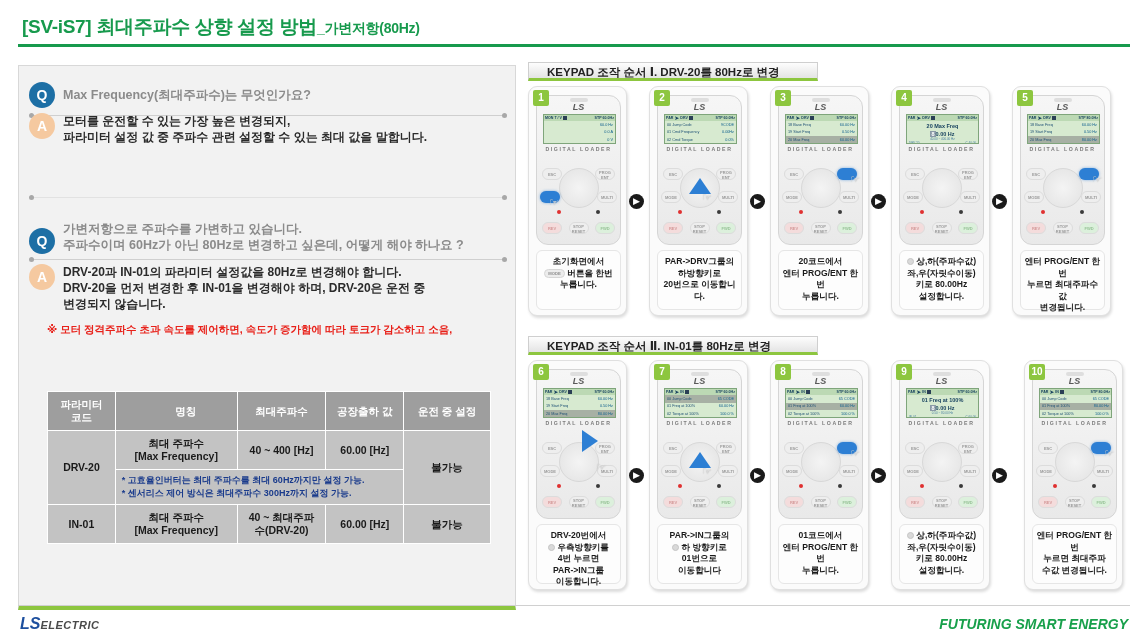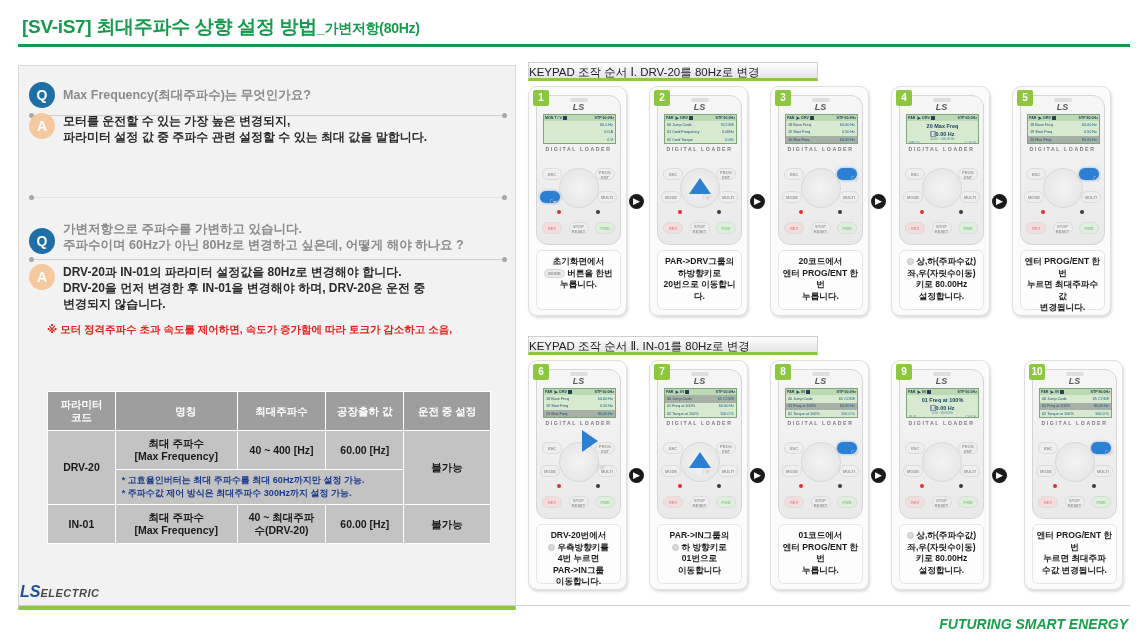--- a/index.html
+++ b/index.html
@@ -70,22 +70,22 @@
   #param-table td.note {
     background: #c3c3c3; color: #1a3b8c; font-size: 9px;
     text-align: left; padding: 4px 6px; line-height: 13px; font-weight: bold;
   }
 
   
   .section-head {
     position: absolute; height: 19px;
     background: linear-gradient(#fdfdfd,#e4e4e4);
     border: 1px solid #cfcfcf; border-bottom: 3px solid #8dc63f;
-    font-size: 11.5px; font-weight: normal; color: #222;
-    line-height: 18px; padding-left: 0;
+    font-size: 11.5px; font-weight: bold; color: #222;
+    line-height: 18px; padding-left: 18px;
   }
   .step-strip { position: absolute; }
   .card {
     position: absolute; top: 0; width: 99px; height: 230px;
     background: #fbfbfb; border: 1px solid #e0e0e0; border-radius: 9px;
     box-shadow: 1px 2px 3px rgba(0,0,0,0.14);
   }
   .step-num {
     position: absolute; left: 4px; top: 3px; width: 16px; height: 16px;
     background: #8dc63f; color: #fff; font-size: 10px; font-weight: bold;
@@ -186,21 +186,21 @@
     border-radius: 50%; background: #1a1a1a; color: #fff;
     font-size: 9px; text-align: center; line-height: 15px;
   }
 
   
   #footer-rule {
     position: absolute; left: 18px; top: 605px; width: 1112px; height: 1px;
     background: #d0d0d0;
   }
   #ls-logo {
-    position: absolute; left: 20px; top: 583px;
+    position: absolute; left: 20px; top: 615px;
     font-size: 16px; font-weight: bold; font-style: italic; color: #1d4f9e;
   }
   #ls-logo .elec { color: #4a4a4a; font-size: 11px; letter-spacing: 0.5px; }
   #tagline {
     position: absolute; right: 20px; top: 616px;
     font-size: 14px; font-weight: bold; font-style: italic; color: #18a04b;
   }
 </style>
 </head>
 <body>
@@ -271,21 +271,21 @@
           <span>최대 주파수</span><br>
           <span>[Max Frequency]</span>
         </td>
         <td>40 ~ 400 [Hz]</td>
         <td>60.00 [Hz]</td>
         <td rowspan="2">불가능</td>
       </tr>
       <tr>
         <td class="note" colspan="3">
           <div>* 고효율인버터는 최대 주파수를 최대 60Hz까지만 설정 가능.</div>
-          <div>* 주파수값 제어 방식은 최대주파수 300Hz까지 설정 가능.</div>
+          <div>* 센서리스 제어 방식은 최대주파수 300Hz까지 설정 가능.</div>
         </td>
       </tr>
       <tr>
         <td>IN-01</td>
         <td>
           <span>최대 주파수</span><br>
           <span>[Max Frequency]</span>
         </td>
         <td>
           <span>40 ~ 최대주파</span><br>

